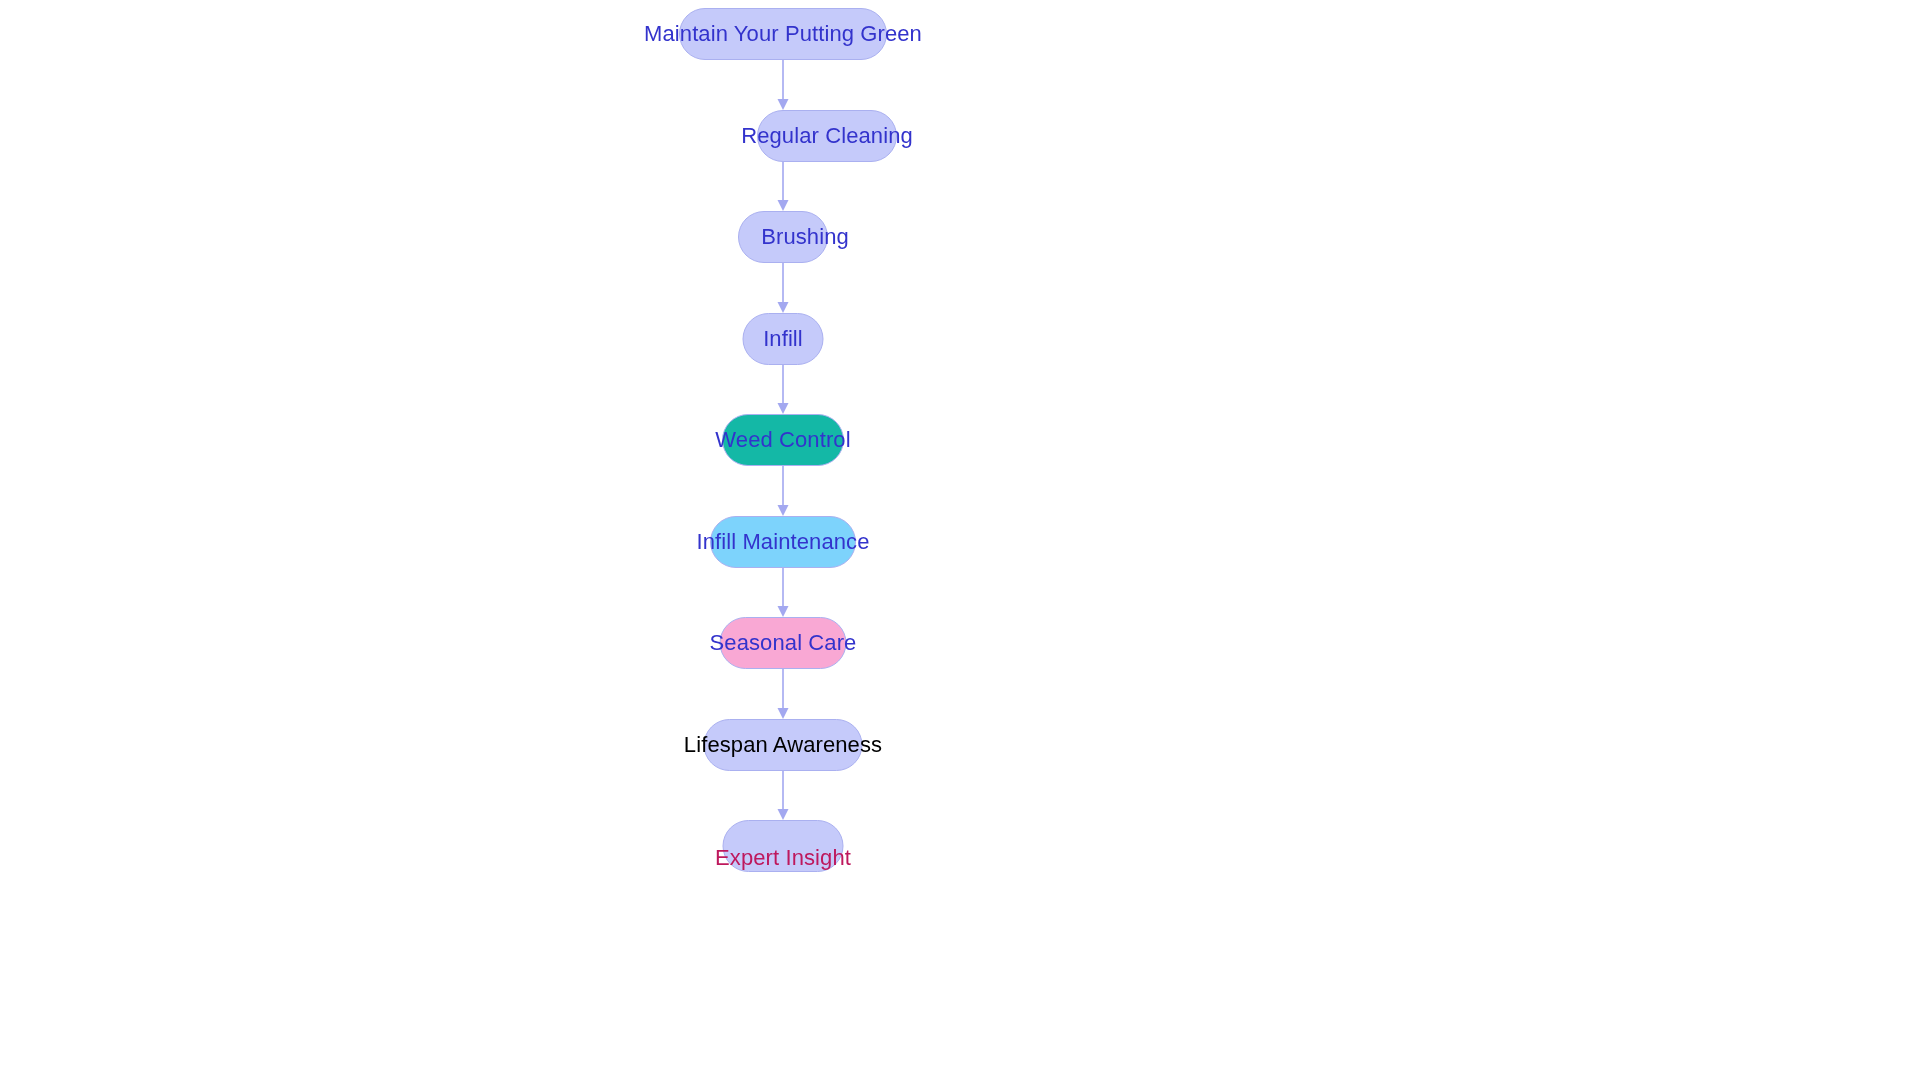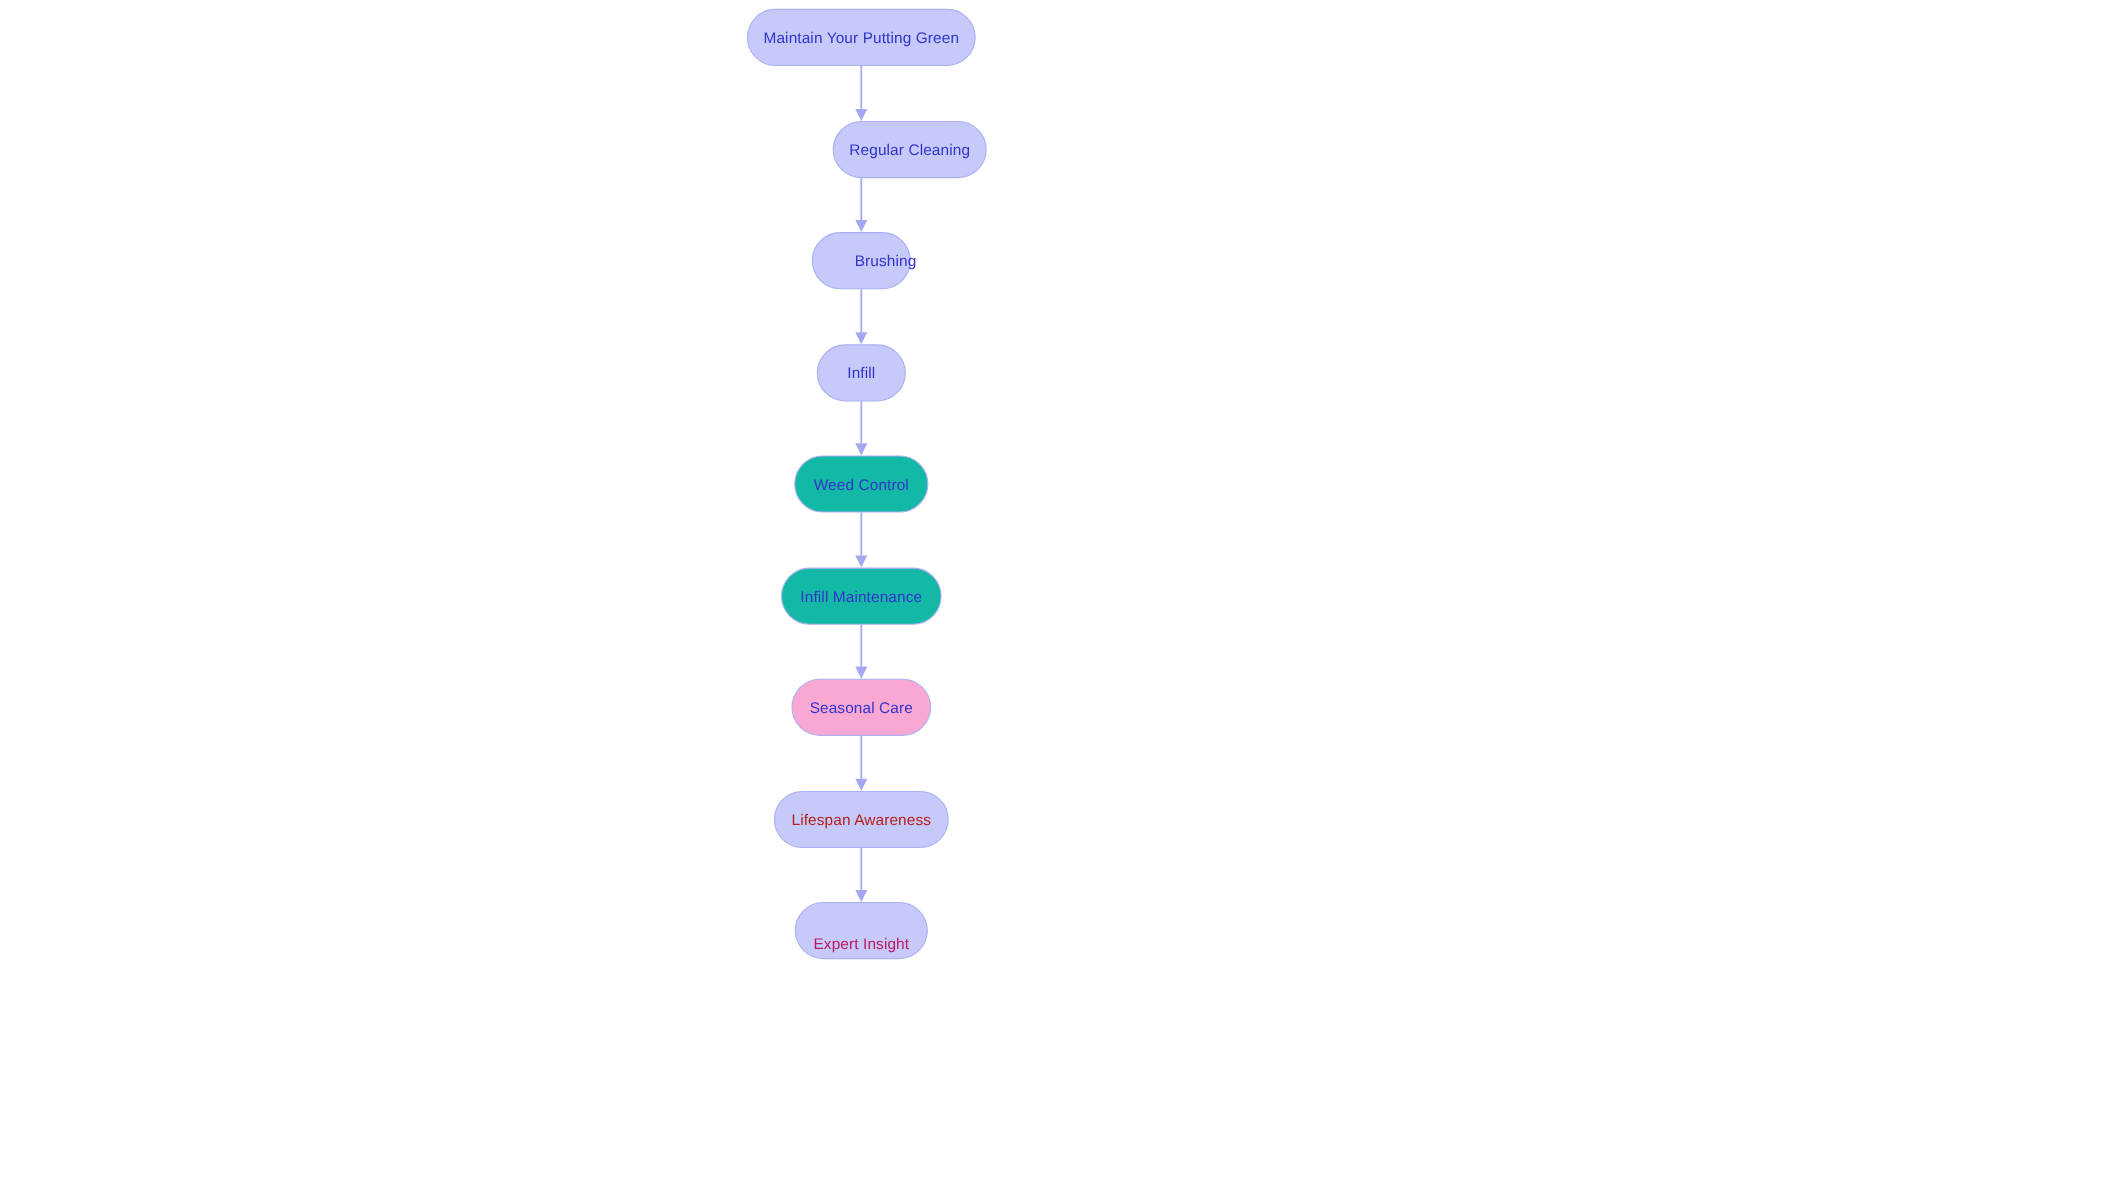--- a/index.html
+++ b/index.html
@@ -47,21 +47,21 @@
     justify-content: center;
     height: 52px;
     border-radius: 26px;
     background: #c5cafa;
     border: 1px solid #aab0f0;
     transform: translateX(-50%);
   }
 
   .flow-node-label {
     font-family: "Liberation Sans", sans-serif;
-    font-size: 14px;
+    font-size: 22px;
     line-height: 1;
     color: #3333cc;
     white-space: nowrap;
     letter-spacing: 0.1px;
     user-select: none;
   }
 </style>
 </head>
 <body>
 
@@ -103,27 +103,27 @@
       </div>
       <div class="flow-node" style="left: 783px; top: 211px; width: 90px; height: 52px; border-radius: 26px; background: rgb(197, 202, 250); border-color: rgb(170, 176, 240);">
         <span class="flow-node-label" style="color: rgb(51, 51, 204); margin-left: 44px;">Brushing</span>
       </div>
       <div class="flow-node" style="left: 783px; top: 313px; width: 81px; height: 52px; border-radius: 26px; background: rgb(197, 202, 250); border-color: rgb(170, 176, 240);">
         <span class="flow-node-label" style="color: rgb(51, 51, 204);">Infill</span>
       </div>
       <div class="flow-node" style="left: 783px; top: 414px; width: 122px; height: 52px; border-radius: 26px; background: #14b8a6; border-color: rgb(170, 176, 240);">
         <span class="flow-node-label" style="color: rgb(51, 51, 204);">Weed Control</span>
       </div>
-      <div class="flow-node" style="left: 783px; top: 516px; width: 146px; height: 52px; border-radius: 26px; background: #14b8a6; border-color: rgb(170, 176, 240); text-align: right;">
+      <div class="flow-node" style="left: 783px; top: 516px; width: 146px; height: 52px; border-radius: 26px; background: #7dd3fc; border-color: rgb(170, 176, 240); text-align: right;">
         <span class="flow-node-label" style="color: rgb(51, 51, 204);">Infill Maintenance</span>
       </div>
       <div class="flow-node" style="left: 783px; top: 617px; width: 127px; height: 52px; border-radius: 26px; background: #f9a8d4; border-color: rgb(170, 176, 240);">
         <span class="flow-node-label" style="color: rgb(51, 51, 204);">Seasonal Care</span>
       </div>
       <div class="flow-node" style="left: 783px; top: 719px; width: 159px; height: 52px; border-radius: 26px; background: rgb(197, 202, 250); border-color: rgb(170, 176, 240);">
-        <span class="flow-node-label" style="color: #b91c1c;">Lifespan Awareness</span>
+        <span class="flow-node-label" style="color: #000000;">Lifespan Awareness</span>
       </div>
       <div class="flow-node" style="left: 783px; top: 820px; width: 121px; height: 52px; border-radius: 26px; background: rgb(197, 202, 250); border-color: rgb(170, 176, 240);">
         <span class="flow-node-label" style="color: #be185d; margin-top: 24px;">Expert Insight</span>
       </div>
     </div>
 
 </div>
 
 </body></html>

